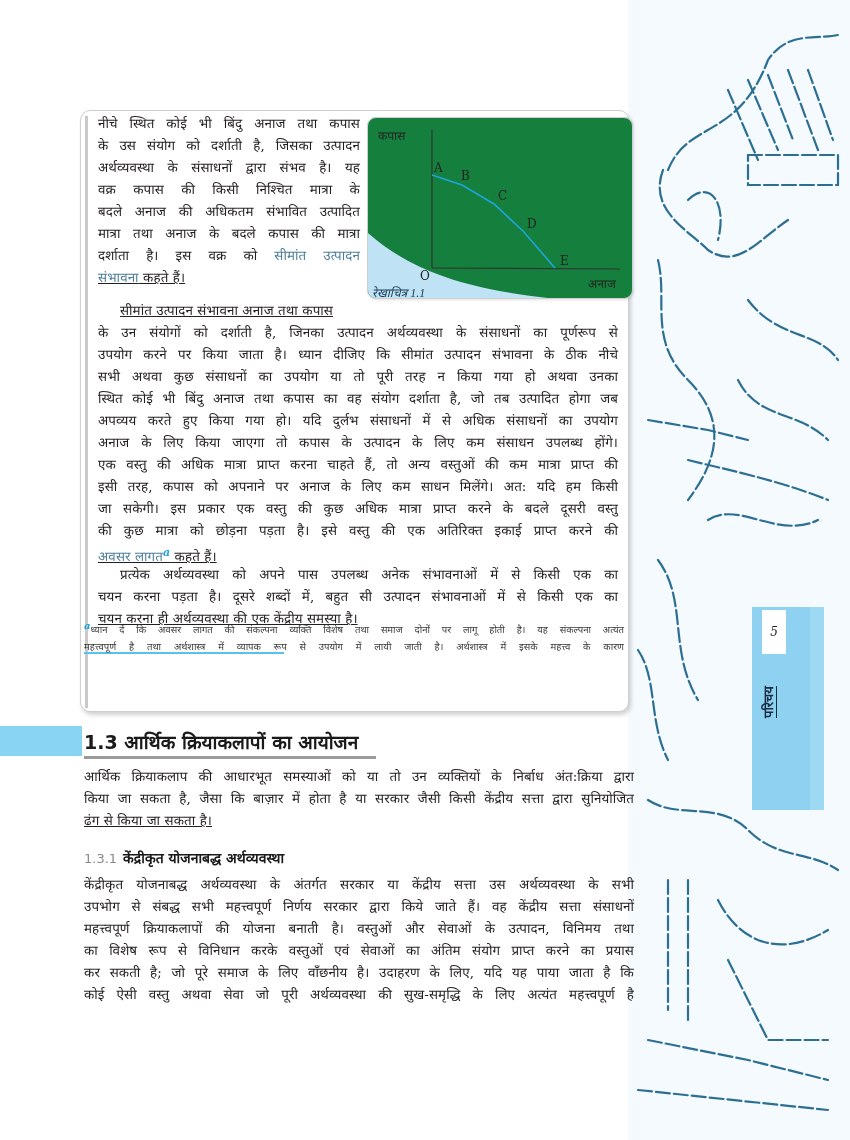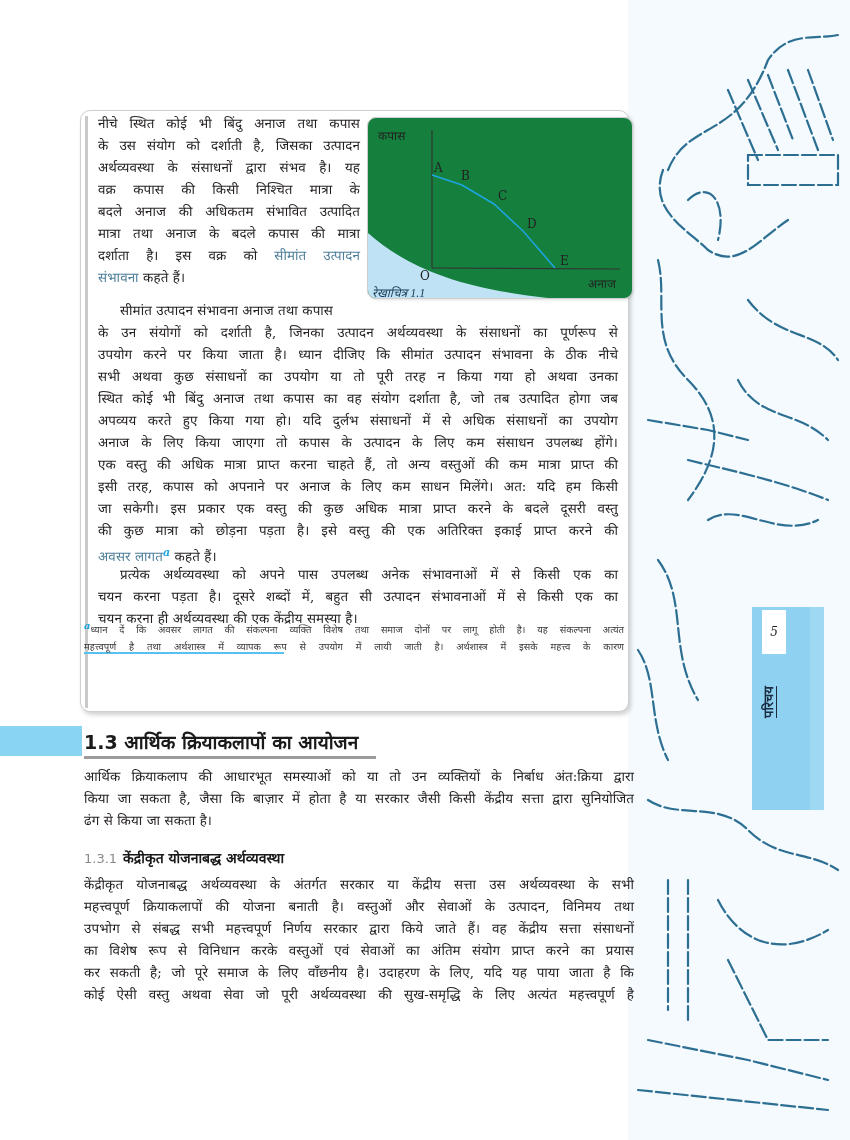--- a/index.html
+++ b/index.html
@@ -21,21 +21,21 @@
   }
   .box-leftbar {
     position: absolute; left: 85px; top: 116px; width: 3px; height: 592px;
     background: #c9c9c9;
   }
   .para {
     position: absolute; font-size: 13.4px; line-height: 22px;
     text-align: justify; text-align-last: justify; letter-spacing: 0.1px;
   }
   .para .line { display: block; white-space: nowrap; text-align: justify; text-align-last: justify; }
-  .para .line.last { text-align-last: left; }
+  .para .line.last { text-align-last: left; text-decoration: underline; }
   .hl { color: #4f7f9a; }
   .sup { color: #1ea4dc; font-style: italic; font-weight: bold; font-size: 11px; vertical-align: super; }
   .chart-box {
     position: absolute; left: 367px; top: 117px; width: 264px; height: 180px;
     border: 1.5px solid #cfcfcf; border-radius: 9px;
     background: #15803d; overflow: hidden;
     box-shadow: 1px 1px 3px rgba(0,0,0,0.12);
   }
   .fig-caption {
     position: absolute; left: 372px; top: 284px;
@@ -188,18 +188,18 @@
   <span class="line">किया जा सकता है, जैसा कि बाज़ार में होता है या सरकार जैसी किसी केंद्रीय सत्ता द्वारा सुनियोजित</span>
   <span class="line last">ढंग से किया जा सकता है।</span>
 </div>
 
 <div class="subheading">
   <span class="num">1.3.1</span><span>केंद्रीकृत योजनाबद्ध अर्थव्यवस्था</span>
 </div>
 
 <div class="para" style="left:84px; top:874px; width:550px;">
   <span class="line">केंद्रीकृत योजनाबद्ध अर्थव्यवस्था के अंतर्गत सरकार या केंद्रीय सत्ता उस अर्थव्यवस्था के सभी</span>
+  <span class="line">उपभोग से संबद्ध सभी महत्त्वपूर्ण निर्णय सरकार द्वारा किये जाते हैं। वह केंद्रीय सत्ता संसाधनों</span>
   <span class="line">महत्त्वपूर्ण क्रियाकलापों की योजना बनाती है। वस्तुओं और सेवाओं के उत्पादन, विनिमय तथा</span>
-  <span class="line">उपभोग से संबद्ध सभी महत्त्वपूर्ण निर्णय सरकार द्वारा किये जाते हैं। वह केंद्रीय सत्ता संसाधनों</span>
   <span class="line">का विशेष रूप से विनिधान करके वस्तुओं एवं सेवाओं का अंतिम संयोग प्राप्त करने का प्रयास</span>
   <span class="line">कर सकती है; जो पूरे समाज के लिए वाँछनीय है। उदाहरण के लिए, यदि यह पाया जाता है कि</span>
   <span class="line">कोई ऐसी वस्तु अथवा सेवा जो पूरी अर्थव्यवस्था की सुख-समृद्धि के लिए अत्यंत महत्त्वपूर्ण है</span>
 </div>
 
 </body></html>

